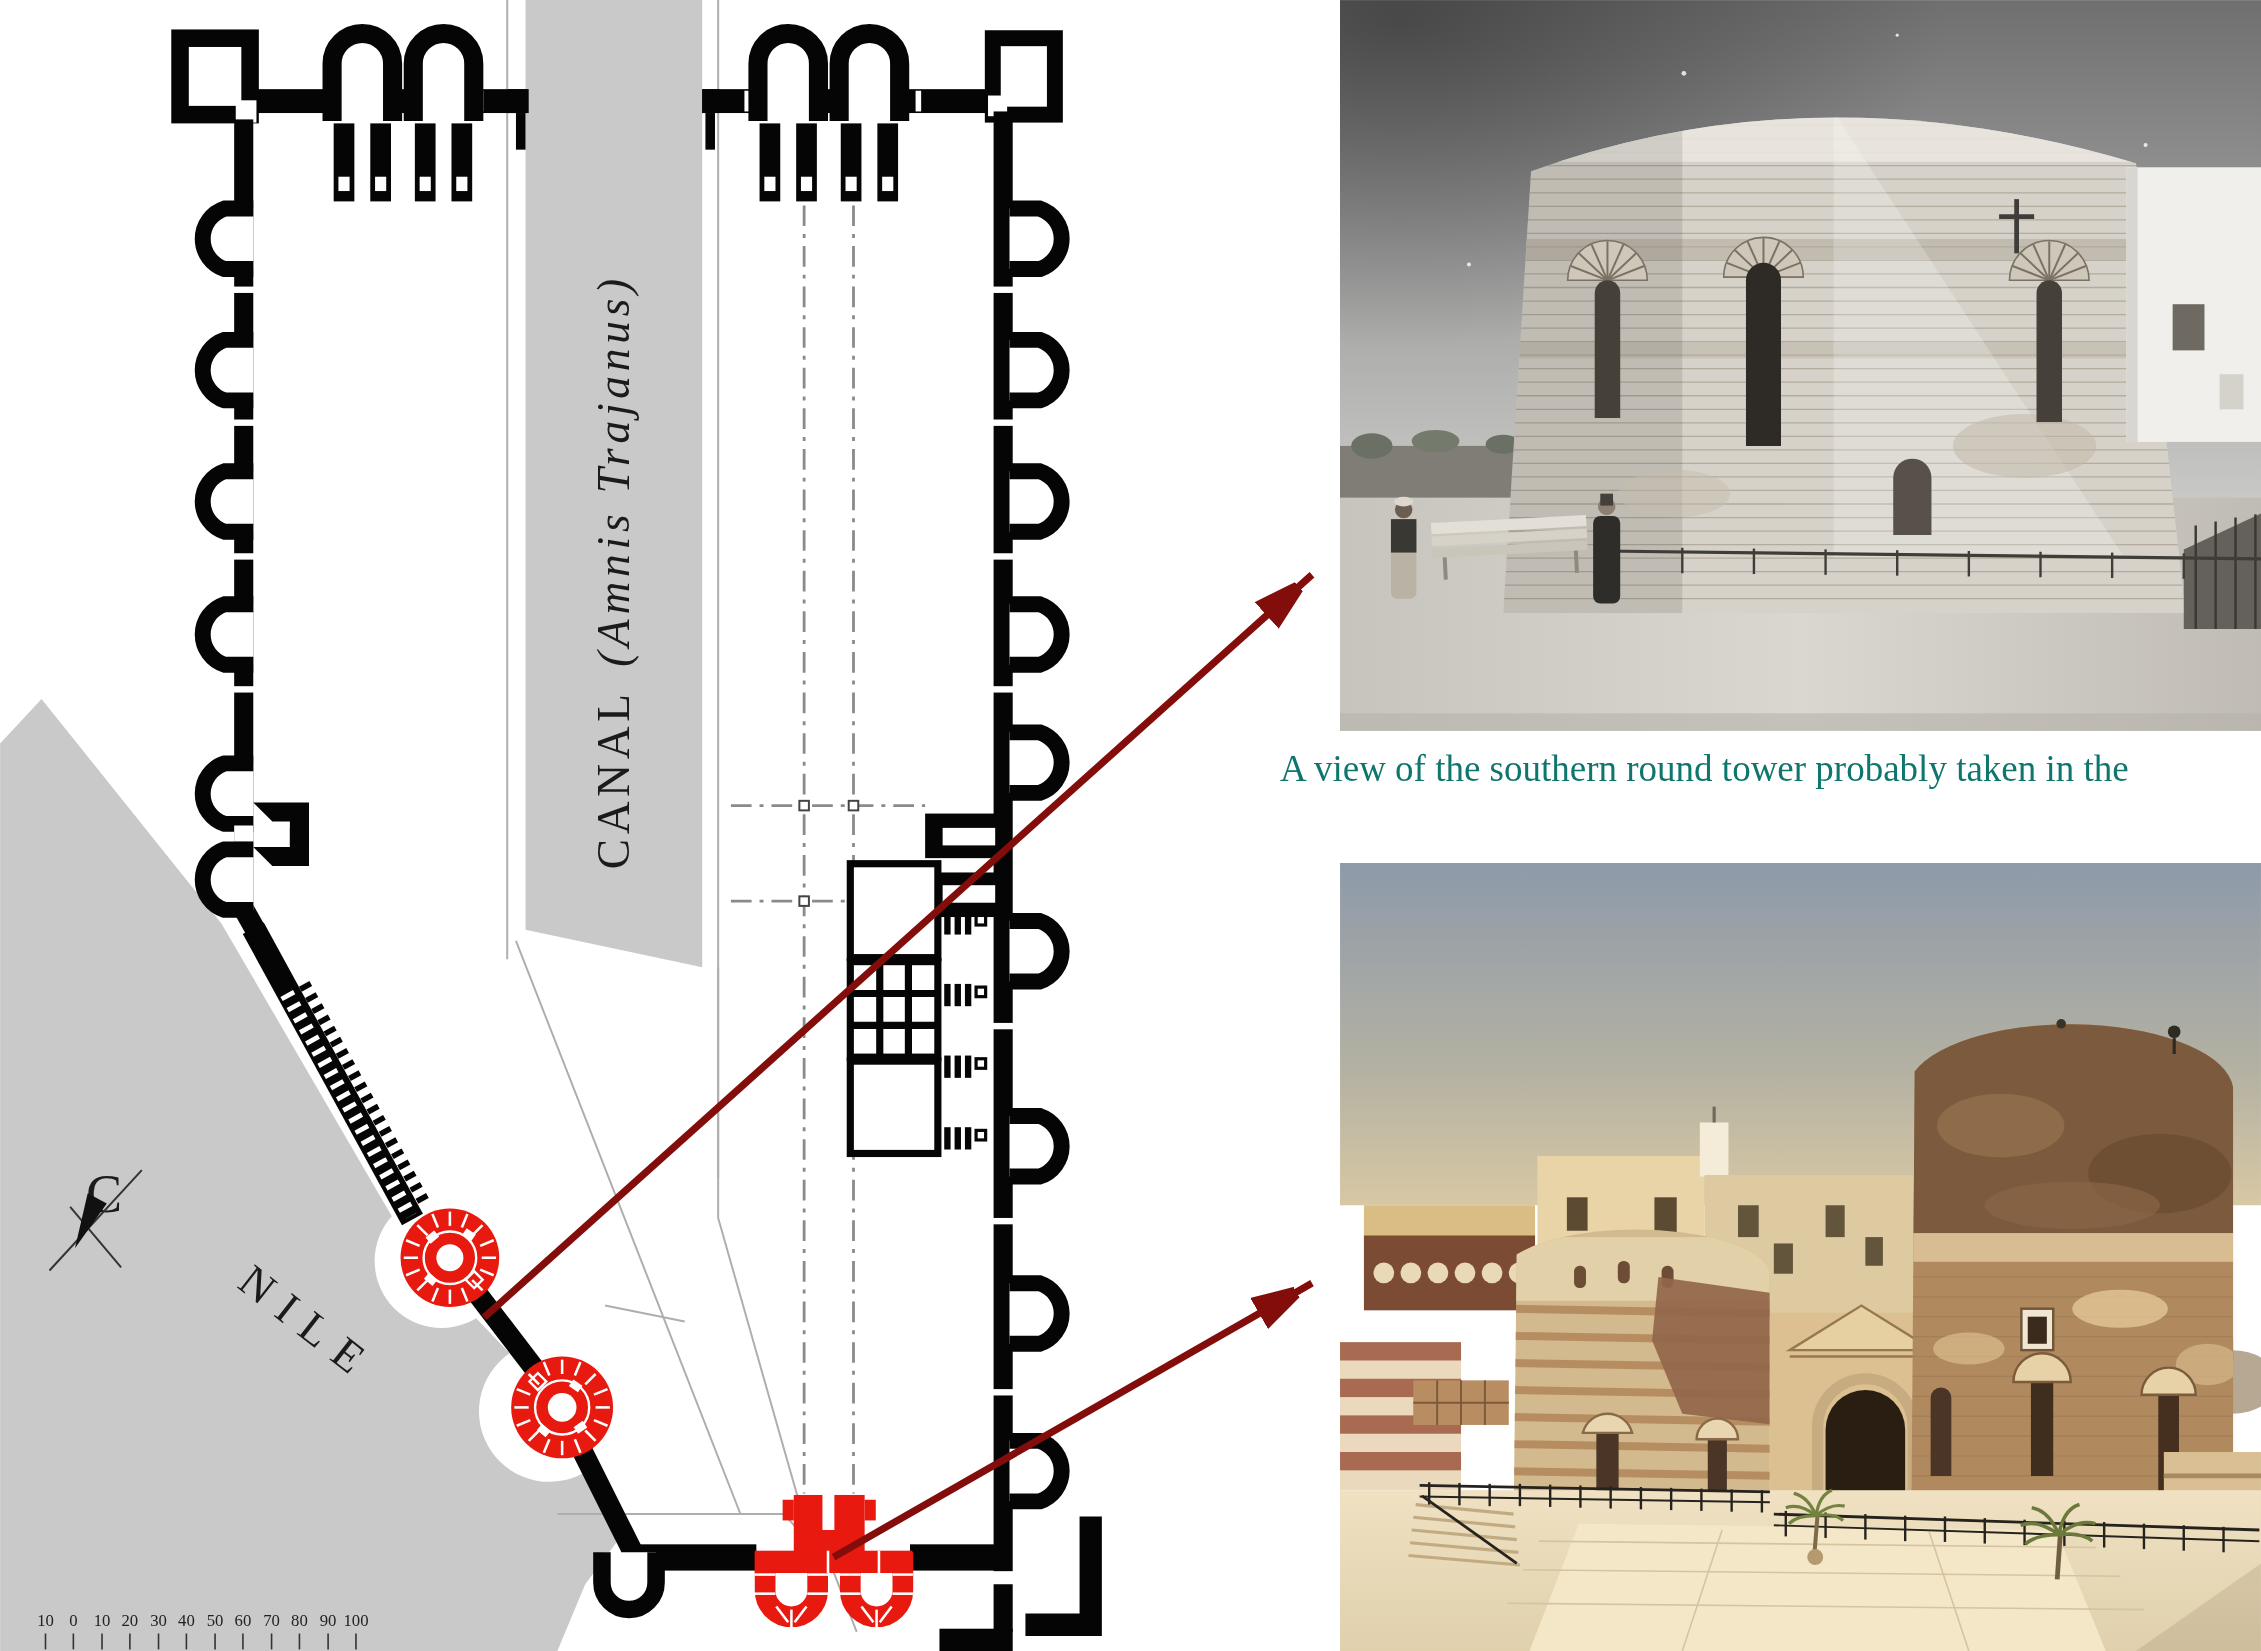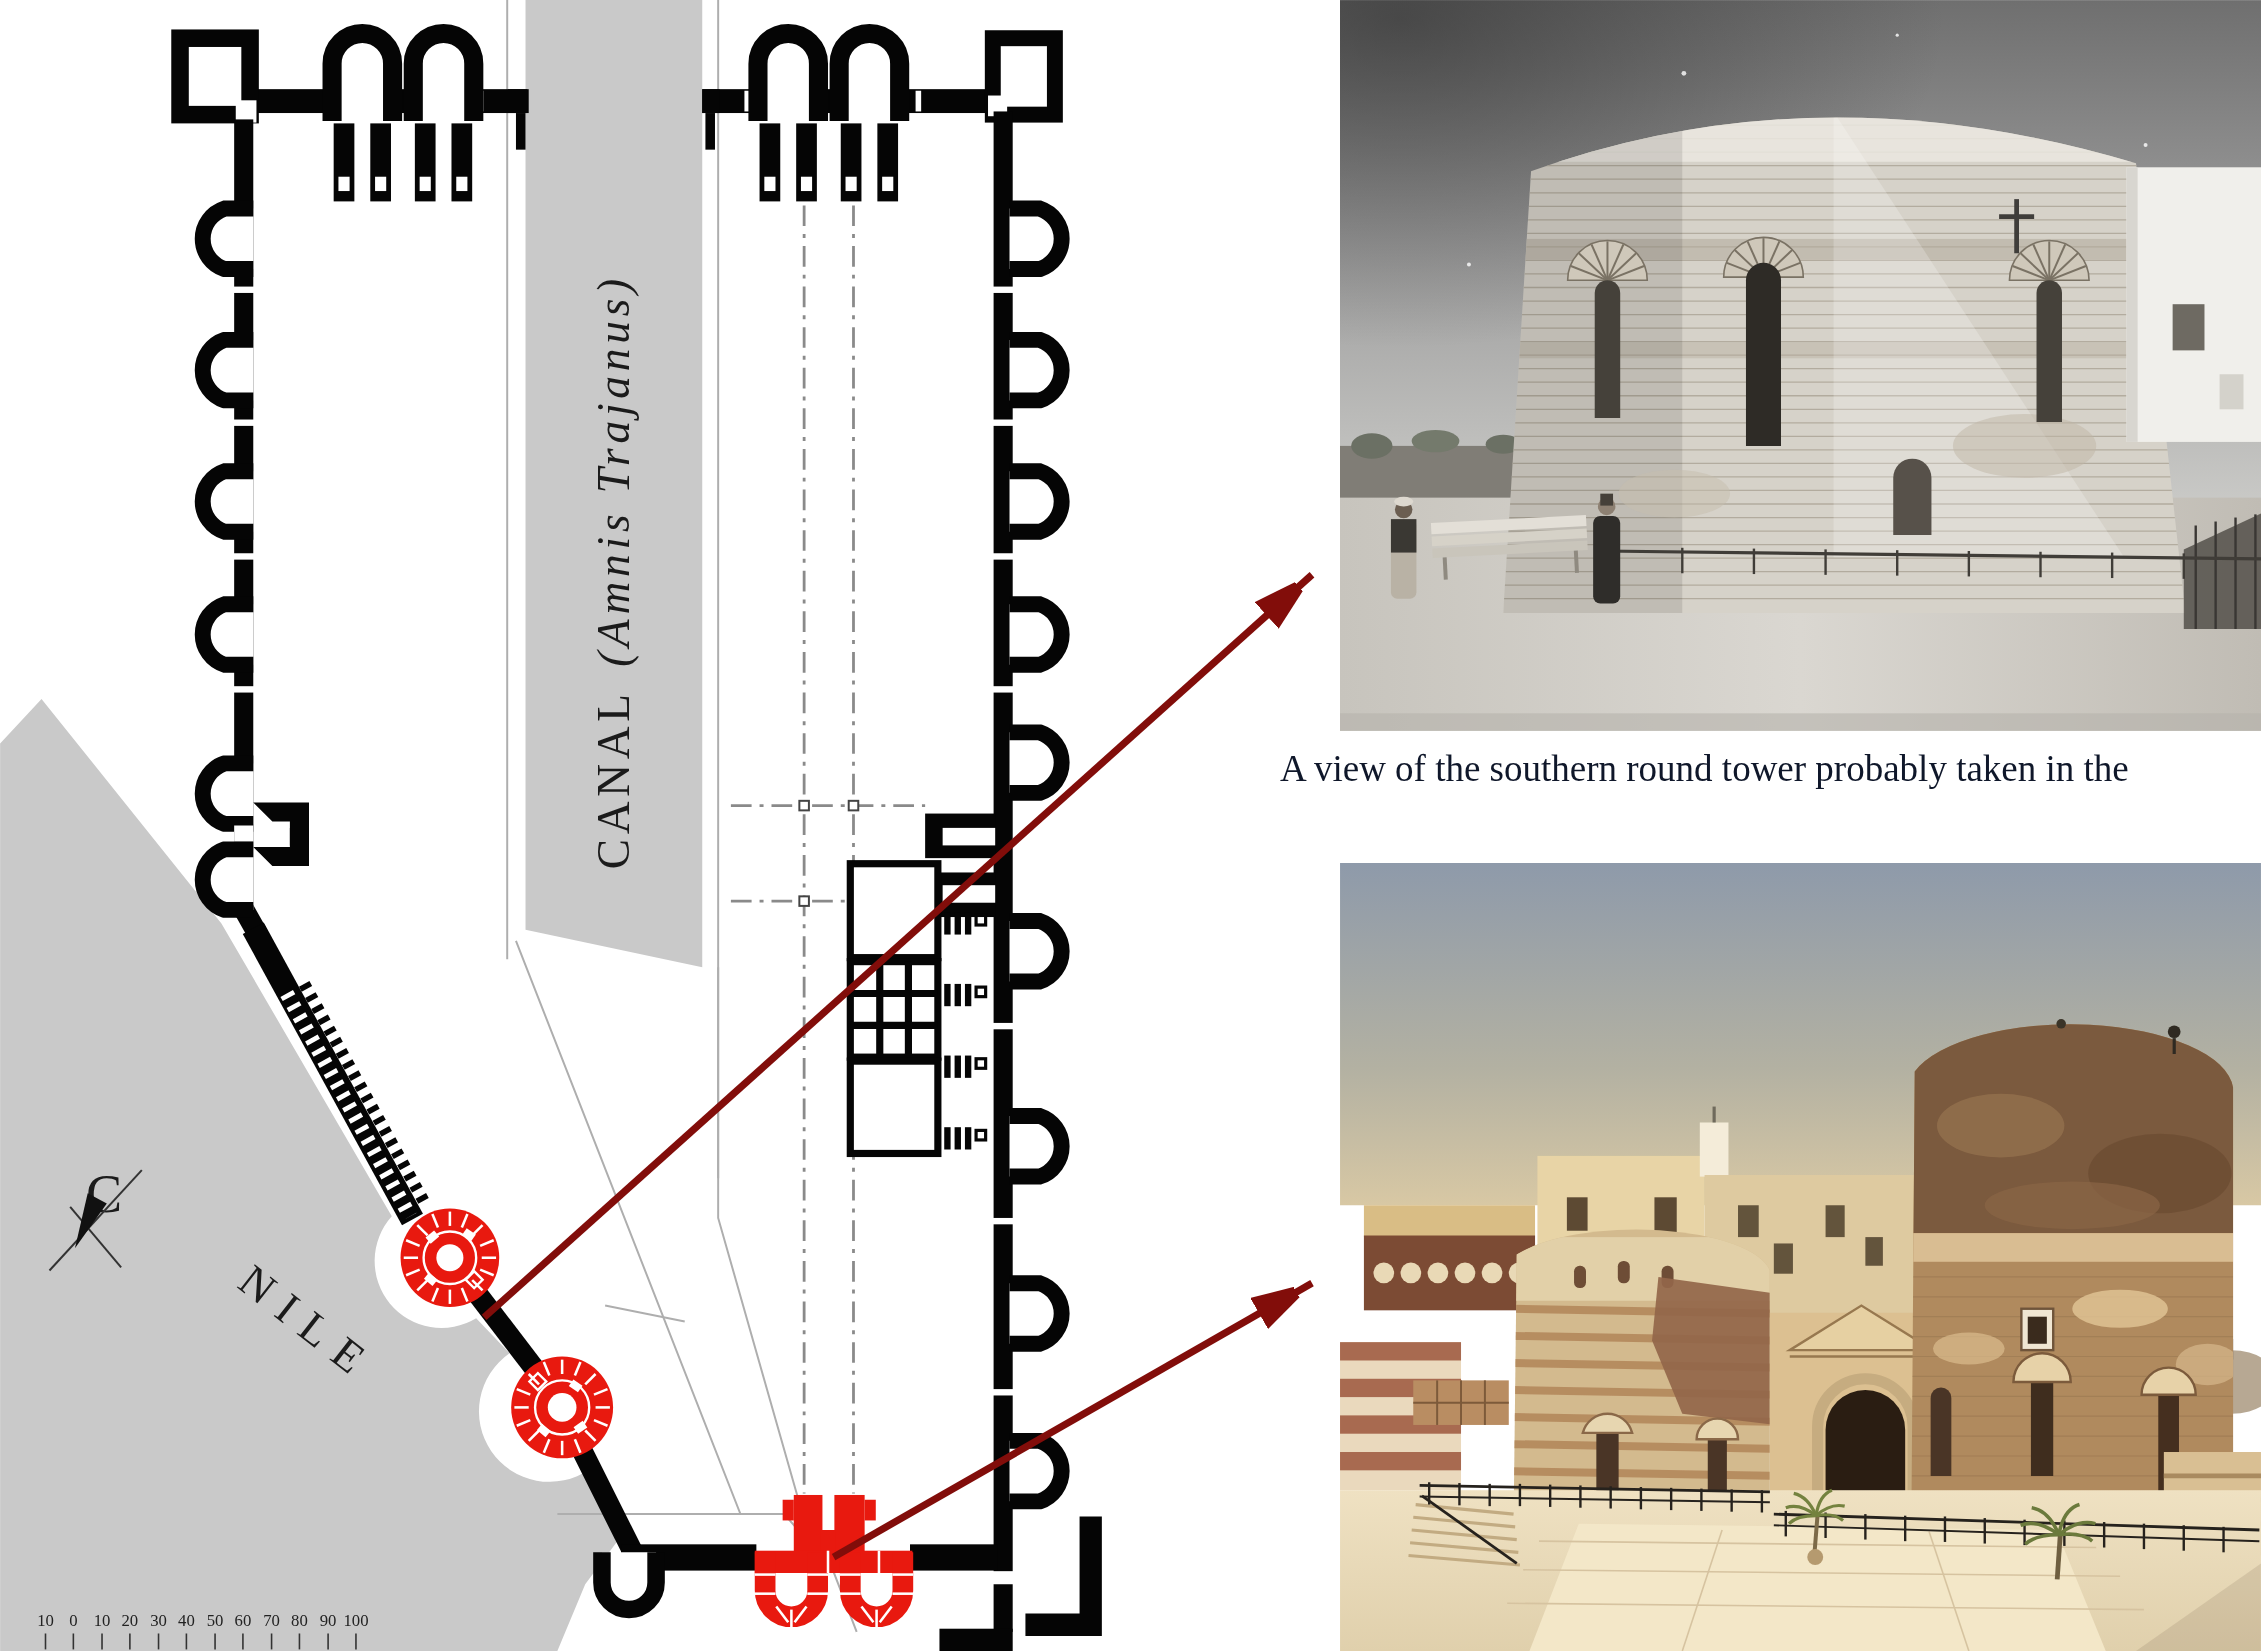--- a/index.html
+++ b/index.html
@@ -4,21 +4,21 @@
 <style>
   html,body{margin:0;padding:0;background:#ffffff;}
   .stage{position:relative;width:2261px;height:1651px;overflow:hidden;
          font-family:"Liberation Serif",serif;background:#fff;}
   .plan-svg{position:absolute;left:0;top:0;}
   .photo{position:absolute;display:block;}
   .photo-top{left:1340px;top:0;}
   .photo-bottom{left:1340px;top:863px;}
   .arrow-layer{position:absolute;left:0;top:0;pointer-events:none;}
   .caption{position:absolute;left:1280px;top:747px;width:908px;
-           font-family:"Liberation Serif",serif;font-size:37px;color:#0f172a;
+           font-family:"Liberation Serif",serif;font-size:37px;color:#0f766e;
            white-space:nowrap;overflow:hidden;}
   
   .water{fill:var(--water_gray,#c9c9c9);}
   .wall{fill:var(--wall_black,#000);}
   .wline{stroke:var(--wall_black,#000);fill:none;}
   .red{fill:var(--highlight_red,#e51a10);}
   .redline{stroke:var(--highlight_red,#e51a10);fill:none;}
   .arrowline{stroke:var(--arrow_red,#820d0a);}
   .arrowhead{fill:var(--arrow_red,#820d0a);}
   .thin{stroke:#aeaeae;stroke-width:2.5;fill:none;}

